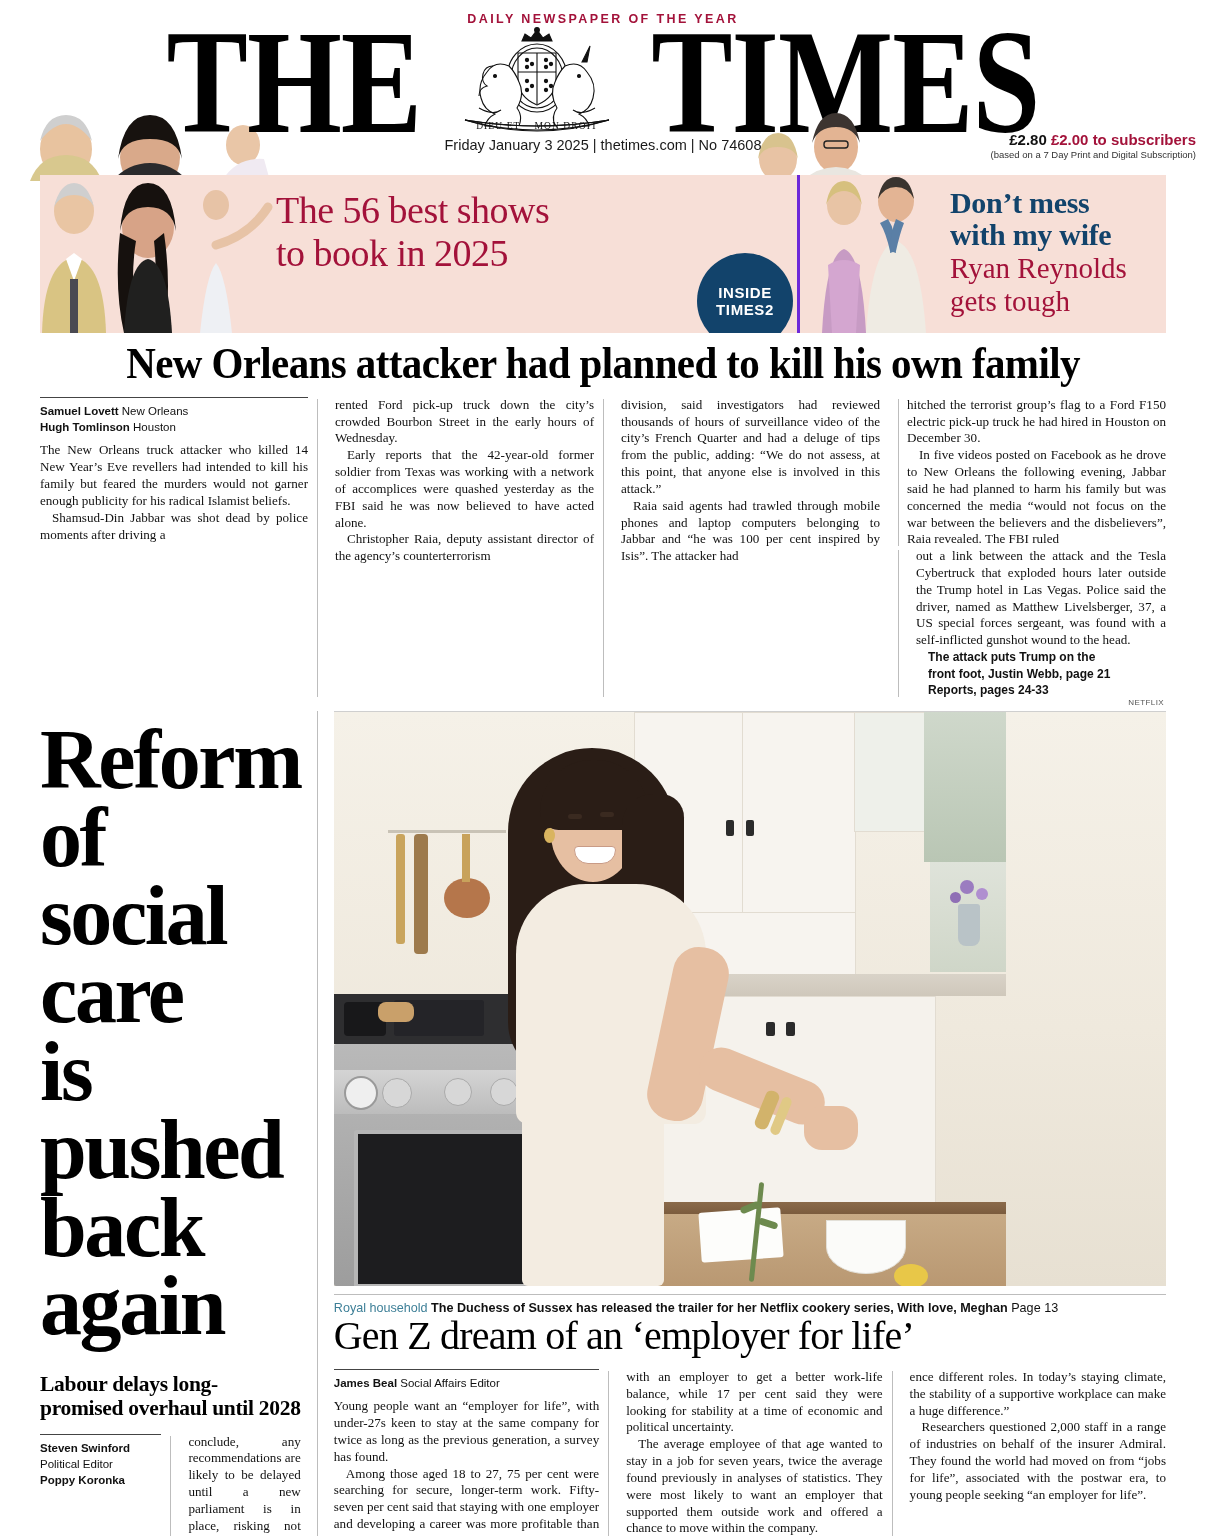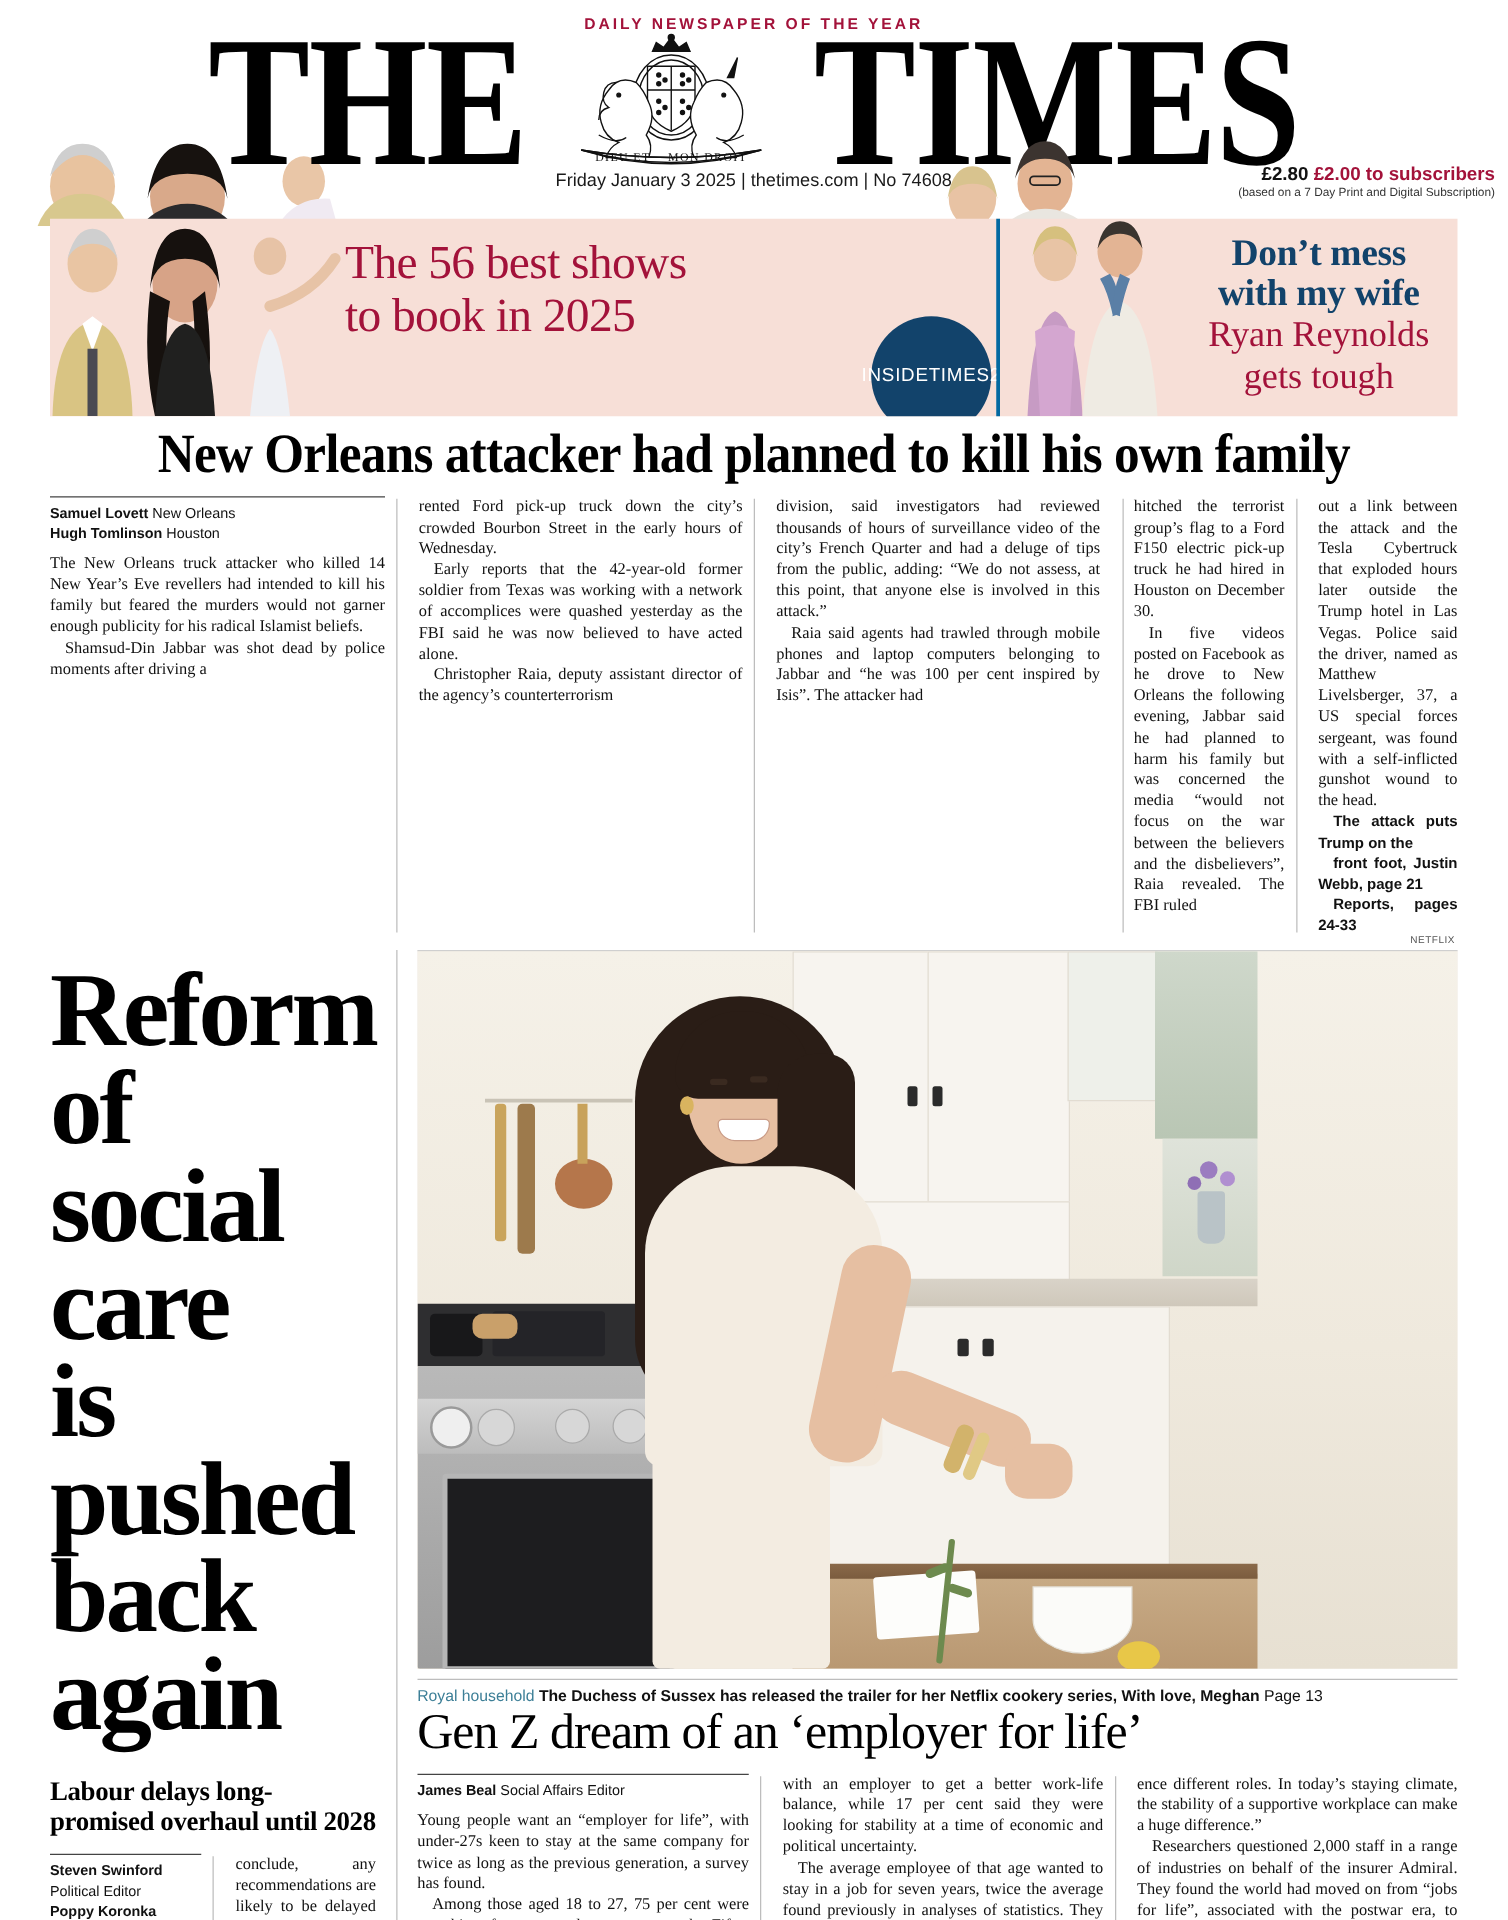--- a/index.html
+++ b/index.html
@@ -49,31 +49,31 @@
   
   .facestrip{position:absolute;left:0;bottom:-6px;width:300px;height:96px;overflow:hidden;pointer-events:none;}
   .facestrip.right{left:auto;right:300px;width:180px;}
 
   
   .promo{
     position:relative;display:flex;height:158px;background:#f7dfd7;
     margin:0 40px;border-top:none;
   }
   .promo .left{position:relative;flex:1 1 auto;overflow:hidden;}
-  .promo .right{position:relative;width:366px;border-left:3px solid #0369a1;overflow:hidden;text-align:center;}
+  .promo .right{position:relative;width:366px;border-left:3px solid #6d28d9;overflow:hidden;}
   .promo-text{
     position:absolute;left:236px;top:14px;right:10px;
     font-family:"Liberation Serif",serif;color:#A3123A;
     font-size:38px;line-height:1.12;letter-spacing:-0.5px;
   }
   .inside-badge{
     position:absolute;right:4px;bottom:-16px;width:96px;height:96px;border-radius:50%;
-    background:#12436B;color:#fff;display:flex;flex-direction:row;
+    background:#12436B;color:#fff;display:flex;flex-direction:column;
     align-items:center;justify-content:center;
-    font-family:"Liberation Sans",sans-serif;font-weight:normal;font-size:15px;
+    font-family:"Liberation Sans",sans-serif;font-weight:bold;font-size:15px;
     letter-spacing:0.6px;line-height:1.15;z-index:6;
   }
   .promo2-text{position:absolute;left:150px;top:12px;right:6px;}
   .promo2-text .l1{
     font-family:"Liberation Serif",serif;font-weight:bold;color:#12436B;
     font-size:30px;line-height:1.06;letter-spacing:-0.3px;
   }
   .promo2-text .l2{
     font-family:"Liberation Serif",serif;color:#A3123A;
     font-size:29px;line-height:1.08;margin-top:2px;
@@ -363,21 +363,21 @@
     </div>
 
     <div class="colwrap">
       <div class="vrule"></div>
       <div class="body">
         <p class="first">division, said investigators had reviewed thousands of hours of surveillance video of the city’s French Quarter and had a deluge of tips from the public, adding: “We do not assess, at this point, that anyone else is involved in this attack.”</p>
         <p>Raia said agents had trawled through mobile phones and laptop computers belonging to Jabbar and “he was 100 per cent inspired by Isis”. The attacker had</p>
       </div>
     </div>
 
-    <div class="colwrap" style="display:grid;grid-template-columns:1fr 1fr;column-gap:18px;">
+    <div class="colwrap" style="display:grid;grid-template-columns:1fr;column-gap:18px;">
       <div style="position:relative;">
         <div class="vrule"></div>
         <div class="body">
           <p class="first">hitched the terrorist group’s flag to a Ford F150 electric pick-up truck he had hired in Houston on December 30.</p>
           <p>In five videos posted on Facebook as he drove to New Orleans the following evening, Jabbar said he had planned to harm his family but was concerned the media “would not focus on the war between the believers and the disbelievers”, Raia revealed. The FBI ruled</p>
         </div>
       </div>
       <div style="position:relative;padding-left:9px;">
         <div class="vrule"></div>
         <div class="body">

